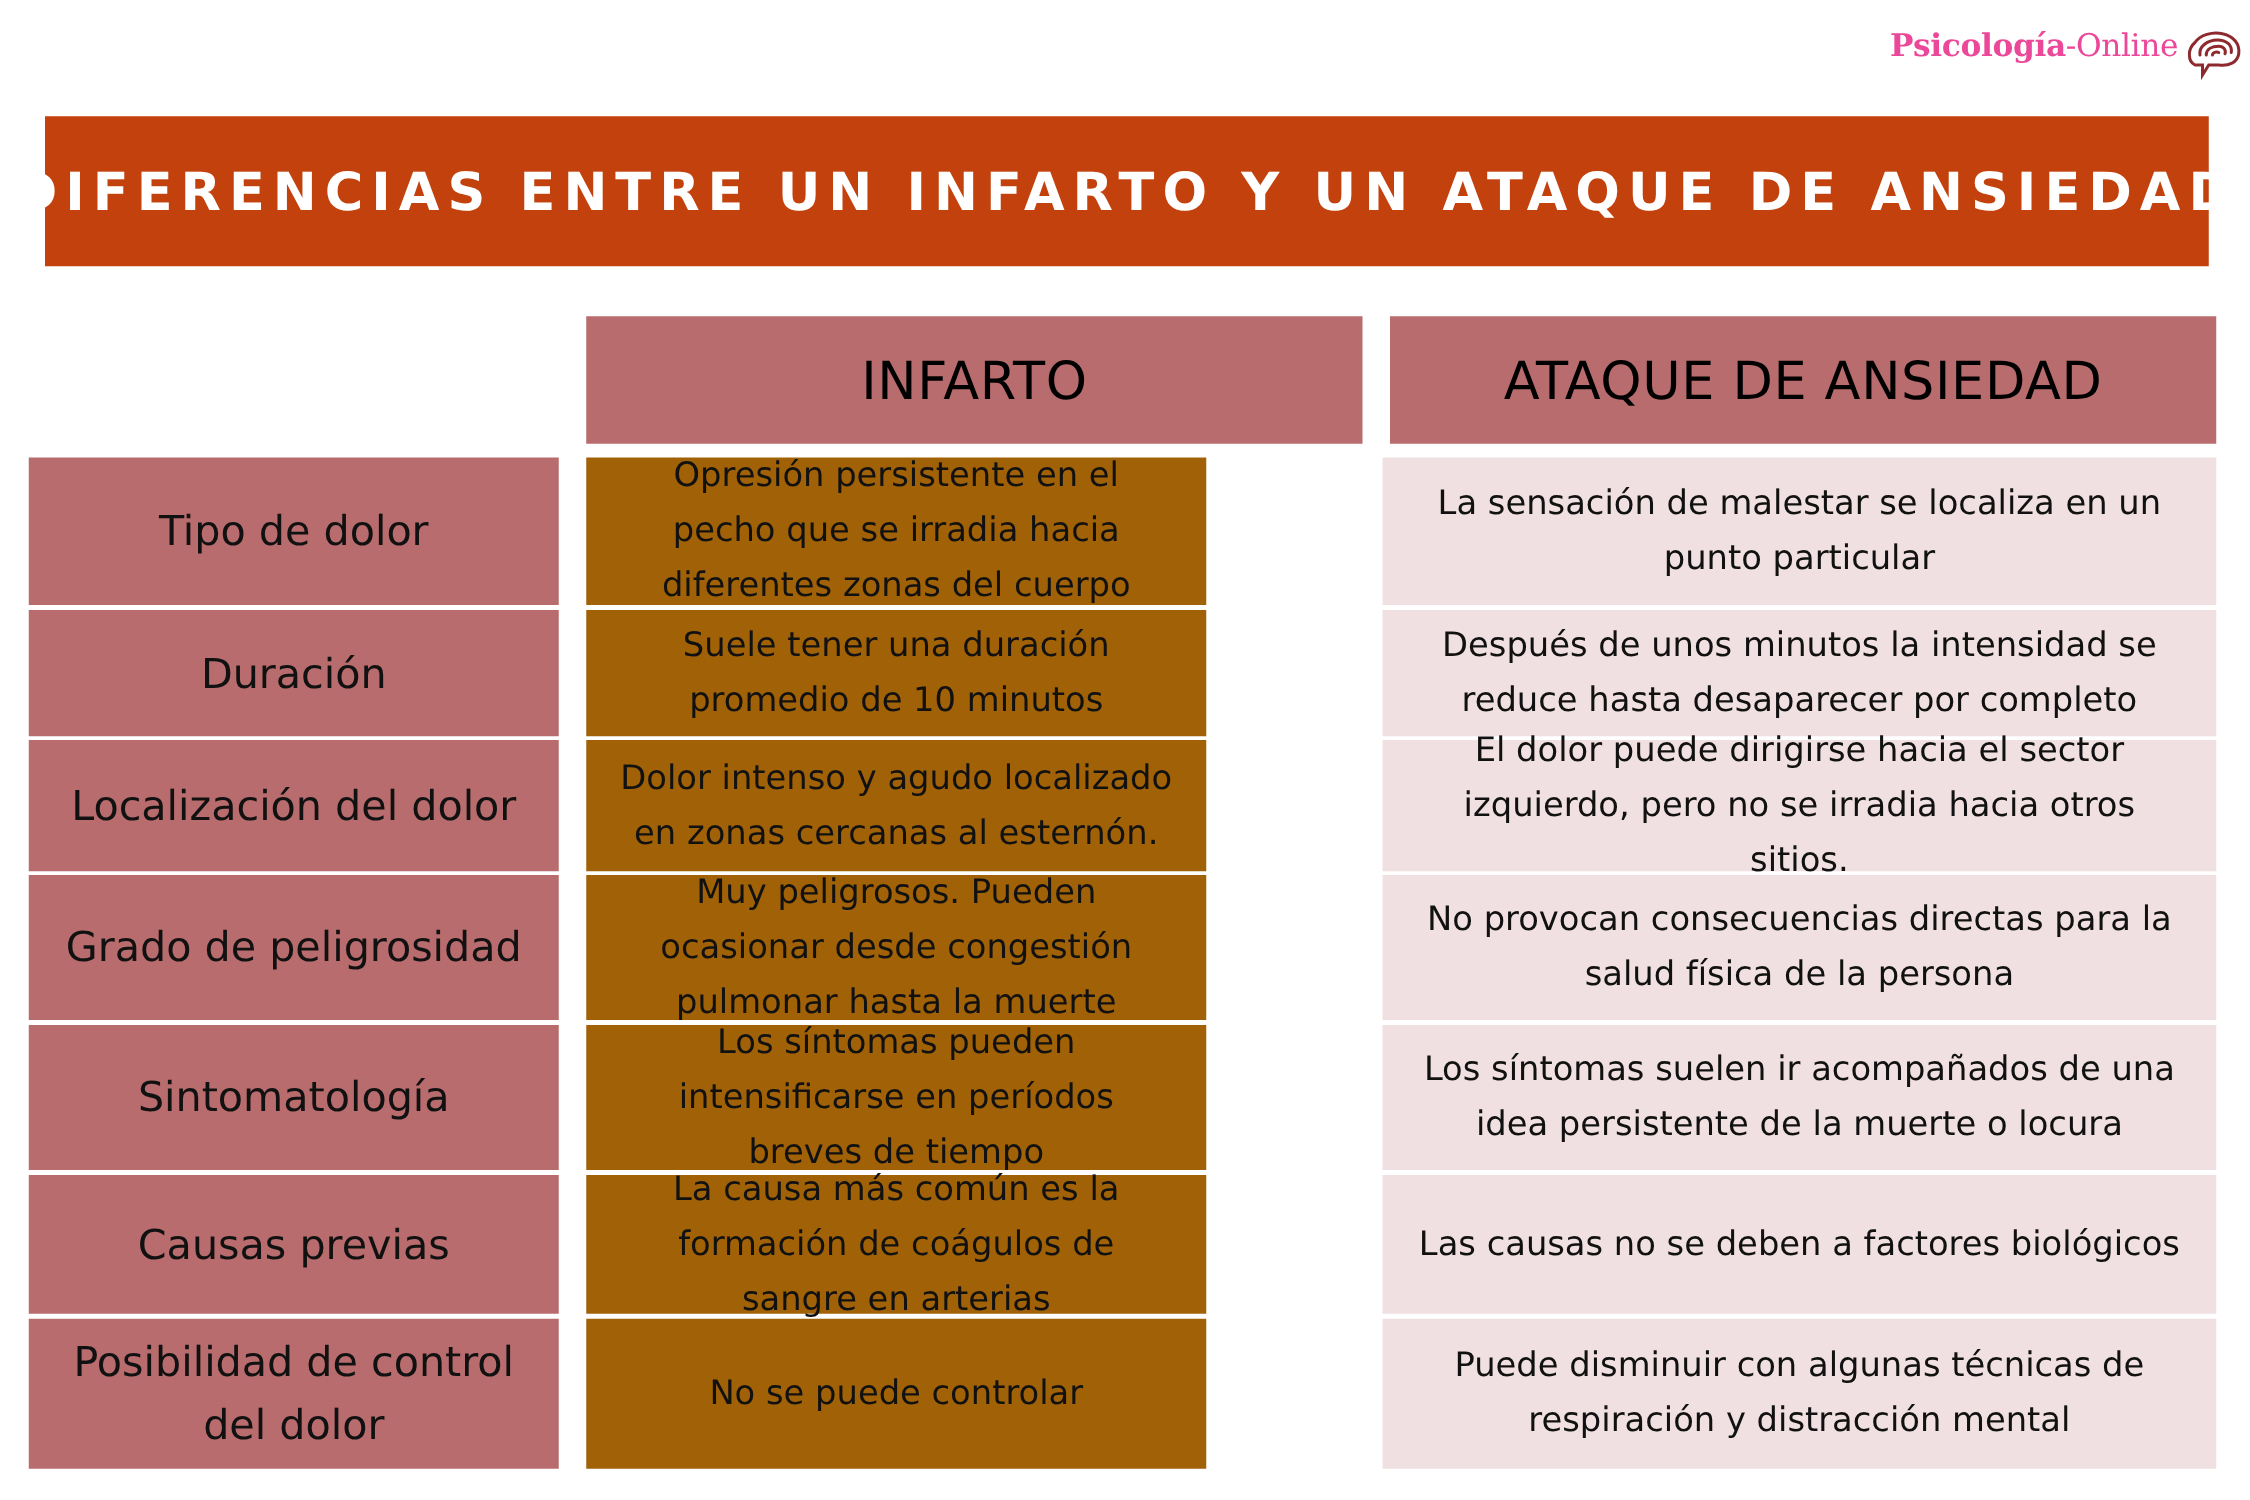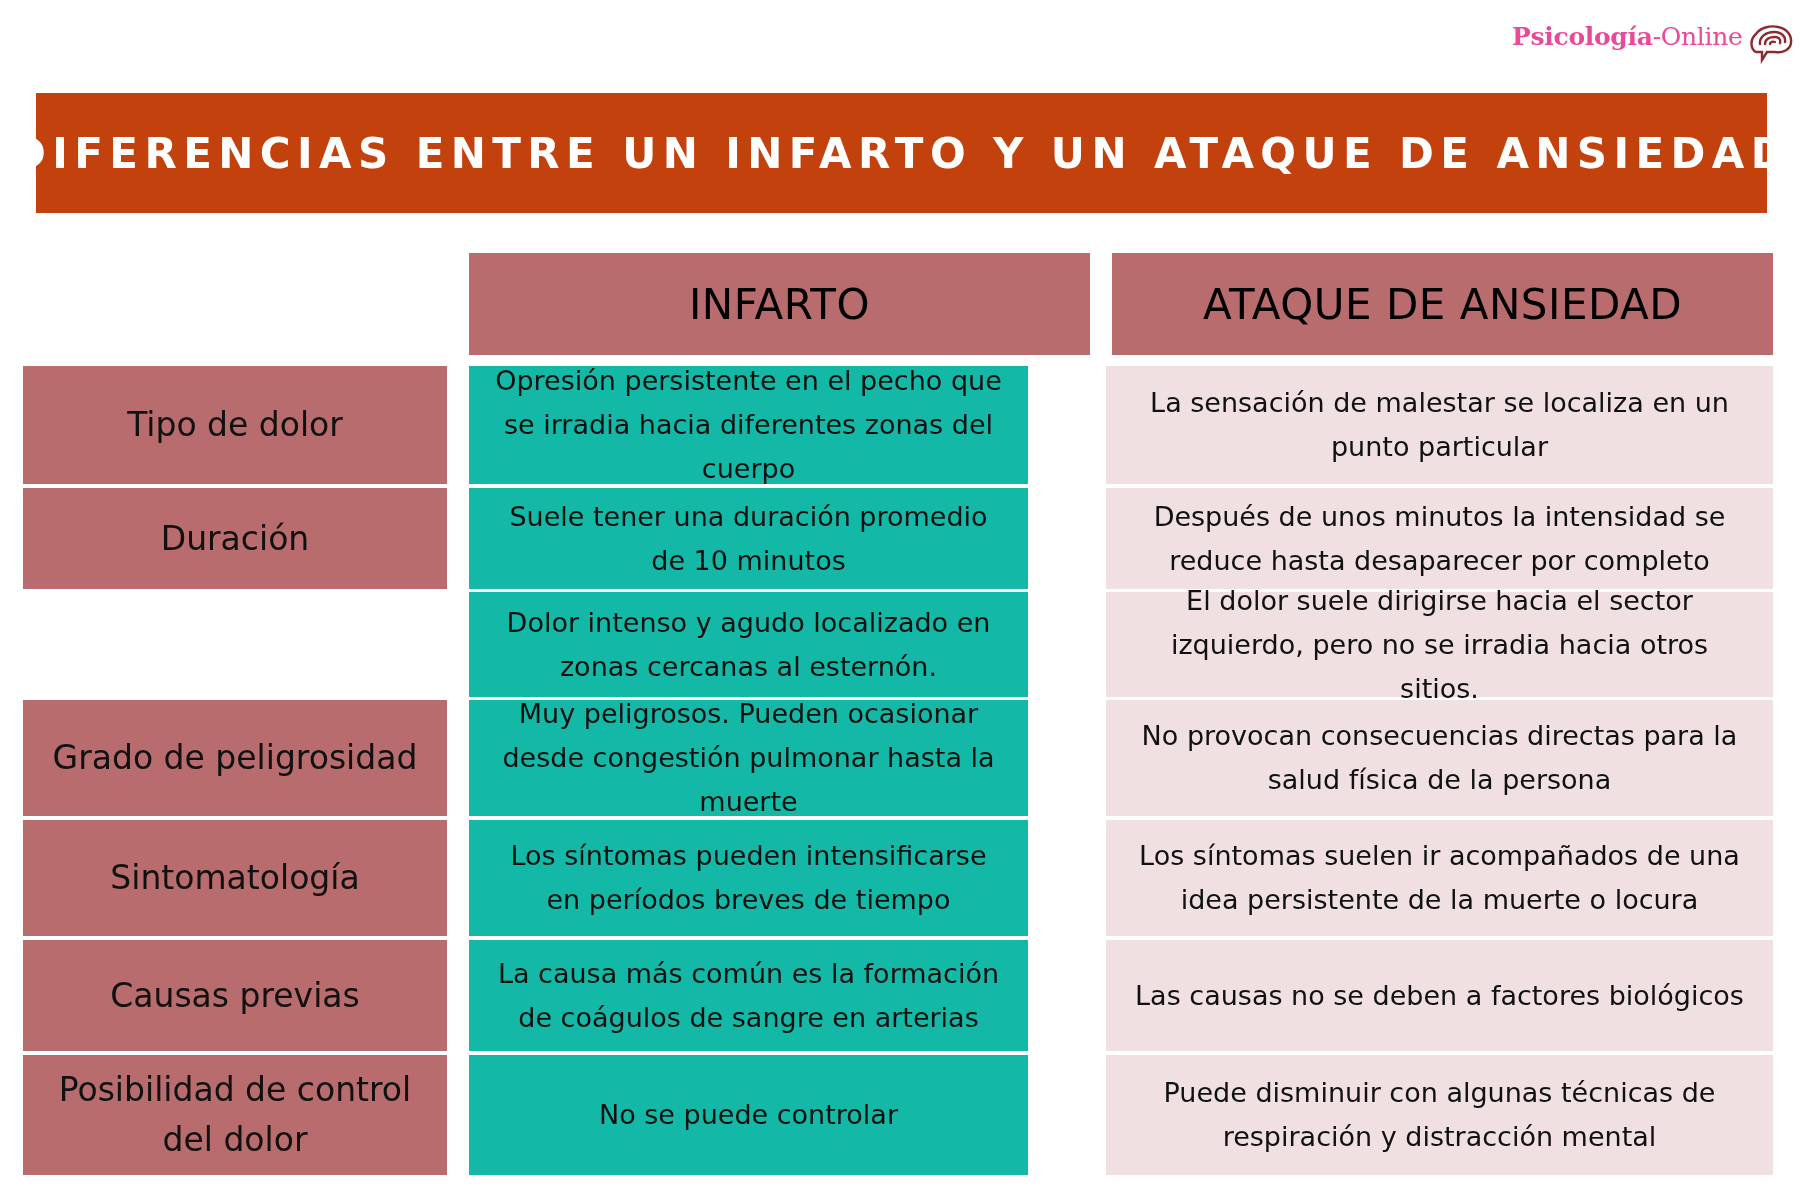--- a/index.html
+++ b/index.html
@@ -32,21 +32,21 @@
   .hdr-infarto { left:469px; width:621px; }
   .hdr-ansiedad { left:1112px; width:661px; }
 
   .row { position:absolute; left:0; width:1800px; }
   .cell-label, .cell-a, .cell-b {
     position:absolute; top:0; bottom:0; display:flex; align-items:center; justify-content:center;
     text-align:center; box-sizing:border-box;
   }
   .cell-label { left:23px; width:424px; background:#b86c6d; padding:0 14px; }
   .cell-label span { font-family:"DejaVu Sans", sans-serif; font-size:33px; line-height:50px; color:#111; }
-  .cell-a { left:469px; width:559px; background:#14b8a6; padding:0 26px; }
+  .cell-a { left:469px; width:496px; background:#a16207; padding:0 26px; }
   .cell-b { left:1106px; width:667px; background:#f0e0e1; padding:12px 26px; }
   .cell-a span, .cell-b span { font-family:"DejaVu Sans", sans-serif; font-size:27px; line-height:44px; color:#111; }
 </style>
 </head>
 <body>
 
 <div class="logo">
   <span class="logo-text"><b>Psicología</b><span>-Online</span></span>
   <svg class="logo-icon" viewBox="0 0 46 44">
     <g fill="none" stroke="#8e2a2e" stroke-width="2.4" stroke-linecap="round">
@@ -87,25 +87,28 @@
     </div>
   <div class="cell-a">
       <span>Suele tener una duración promedio de 10 minutos</span>
     </div>
   <div class="cell-b">
       <span>Después de unos minutos la intensidad se reduce hasta desaparecer por completo</span>
     </div>
 </div>
 
 <div class="row" style="top:592px;height:105px;">
+  <div class="cell-label">
+      <span>Localización del dolor</span>
+    </div>
   <div class="cell-a">
       <span>Dolor intenso y agudo localizado en zonas cercanas al esternón.</span>
     </div>
   <div class="cell-b">
-      <span>El dolor suele dirigirse hacia el sector izquierdo, pero no se irradia hacia otros sitios.</span>
+      <span>El dolor puede dirigirse hacia el sector izquierdo, pero no se irradia hacia otros sitios.</span>
     </div>
 </div>
 
 <div class="row" style="top:700px;height:116px;">
   <div class="cell-label">
       <span>Grado de peligrosidad</span>
     </div>
   <div class="cell-a">
       <span>Muy peligrosos. Pueden ocasionar desde congestión pulmonar hasta la muerte</span>
     </div>

